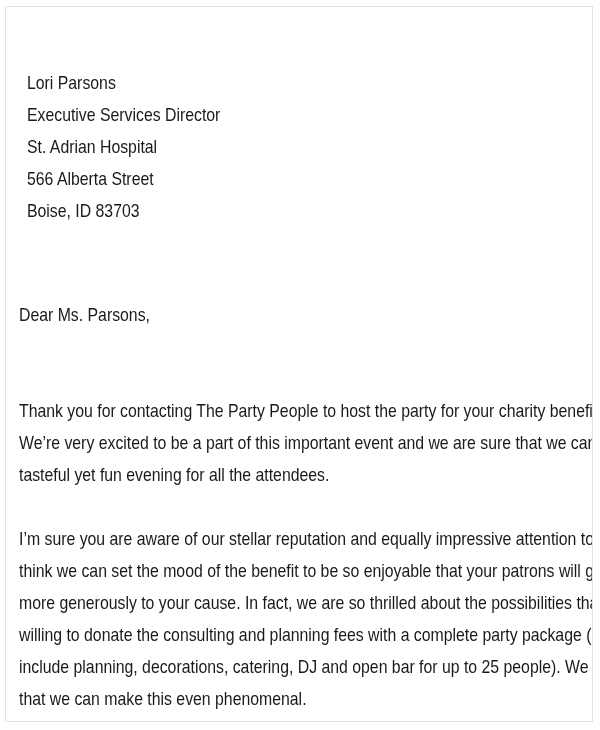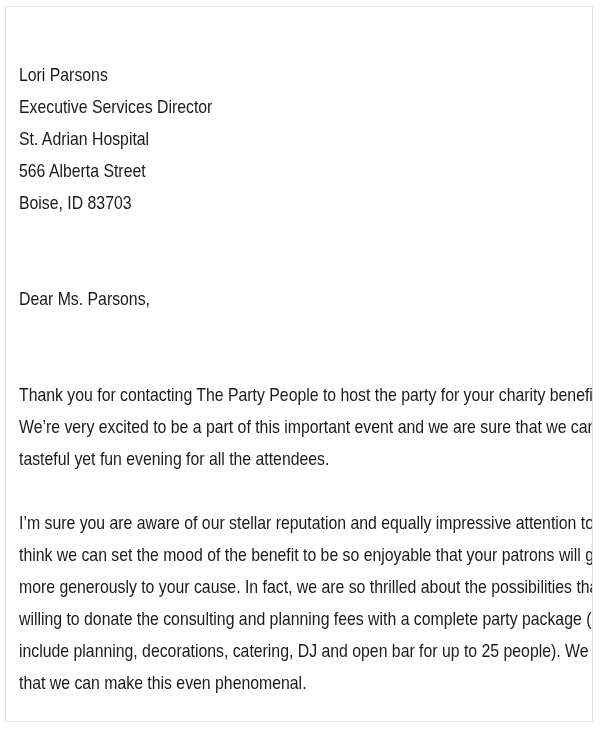--- a/index.html
+++ b/index.html
@@ -53,21 +53,21 @@
     transform-origin: left top;
     color: #1a1a1a;
     font-size: 18.5px;
     line-height: 32px;
   }
   .para .ln {
     transform: none;
     width: auto;
   }
 
-  .addr-block { margin: 0; }
+  .addr-block { margin: 8px; }
   .gap-salutation { height: 64px; }
   .gap-para { height: 32px; }
 </style>
 </head>
 <body>
 
 <div class="page">
 
   <div class="letter-body">
 

